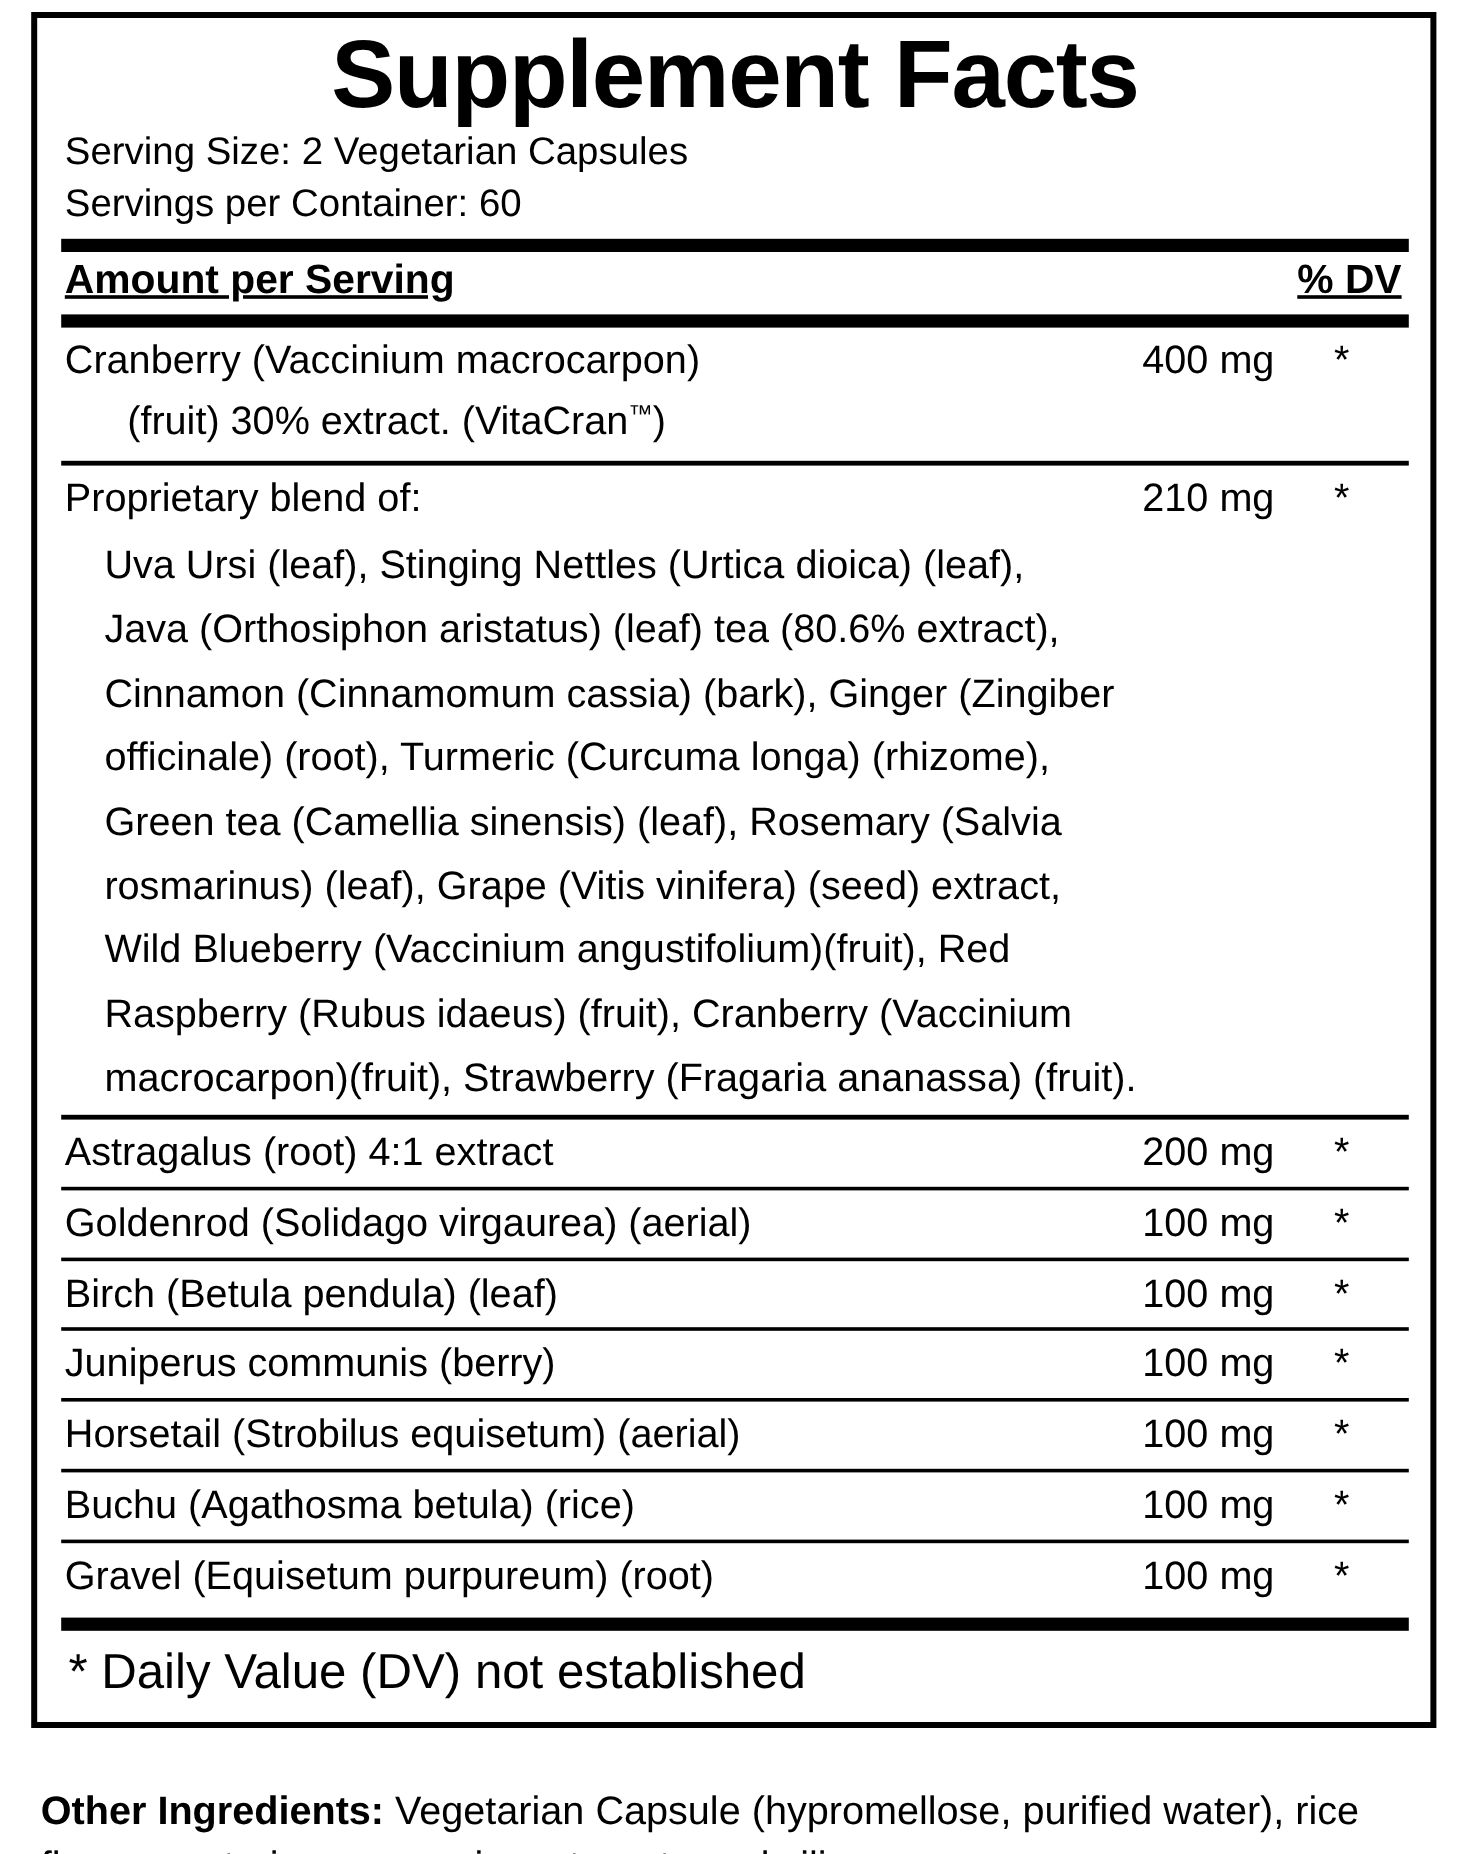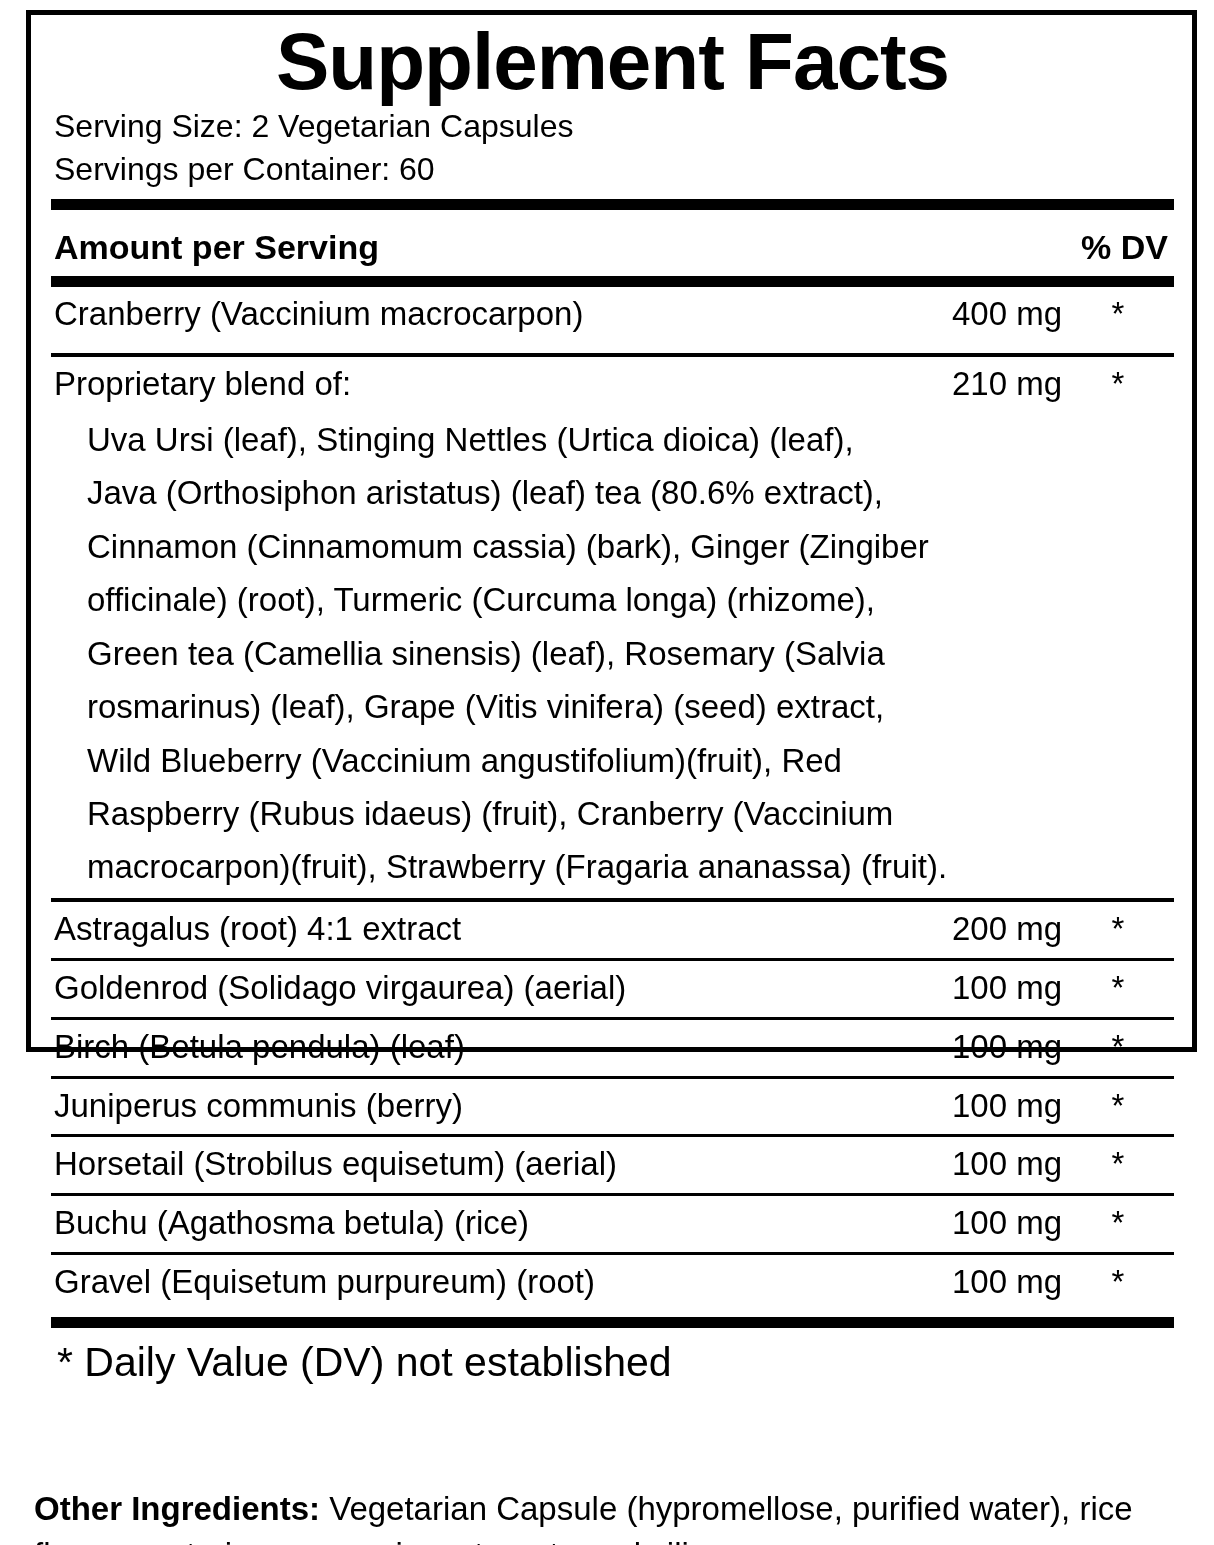--- a/index.html
+++ b/index.html
@@ -22,21 +22,21 @@
     box-sizing: border-box;
     padding: 0;
   }
 
   
   .facts-box {
     position: absolute;
     left: 26px;
     top: 10px;
     width: 1171px;
-    height: 1042px;
+    height: 1430px;
     box-sizing: border-box;
     border: 5px solid #000000;
     background: #ffffff;
     padding: 0 18px 0 20px;
   }
 
   .title {
     font-size: 80px;
     font-weight: bold;
     line-height: 0.98;
@@ -95,22 +95,23 @@
     text-align: center;
     font-size: 33px;
     line-height: 1.36;
     padding: 5px 0 6px 0;
   }
 
   .hdr-row .name,
   .hdr-row .dv {
     font-weight: bold;
     font-size: 34px;
-    padding-top: 14px;
+    padding-top: 0;
     padding-bottom: 6px;
+    text-decoration: underline;
   }
   .hdr-row .dv {
     flex: 0 0 170px;
     text-align: right;
     padding-right: 6px;
   }
 
   .sub-line {
     font-size: 33px;
     line-height: 1.36;
@@ -173,20 +174,21 @@
     </div>
 
     <div class="bar-thick" style="margin-top:0;"></div>
 
     <div>
       <div class="row">
         <div class="name">Cranberry (Vaccinium macrocarpon)</div>
         <div class="amount">400 mg</div>
         <div class="dv">*</div>
       </div>
+      <div class="sub-line">(fruit) 30% extract. (VitaCran<span class="tm">™</span>)</div>
     </div>
 
     <div class="rule-medium" style="margin-top:10px;"></div>
 
     <div>
       <div class="row">
         <div class="name">Proprietary blend of:</div>
         <div class="amount">210 mg</div>
         <div class="dv">*</div>
       </div>

